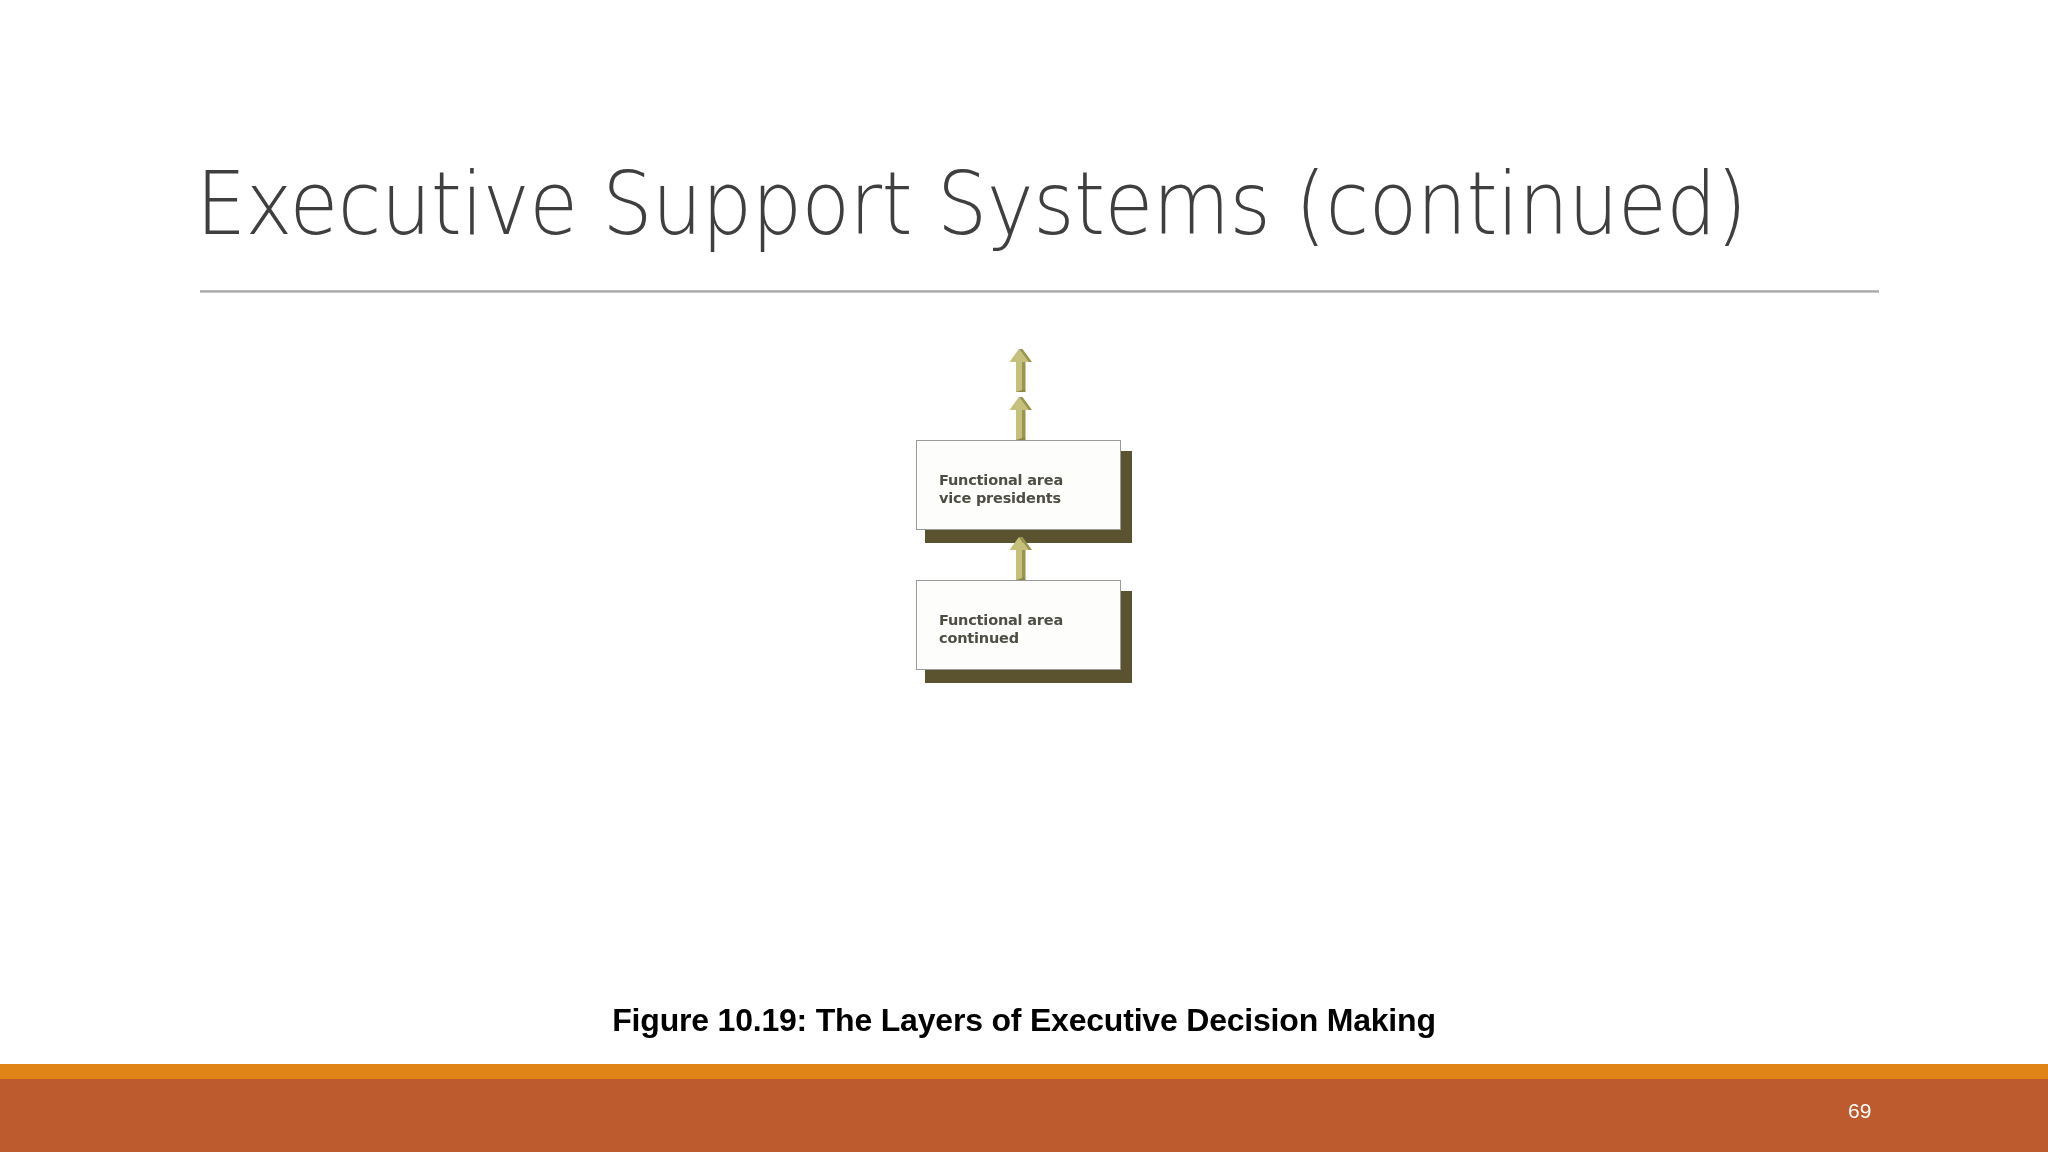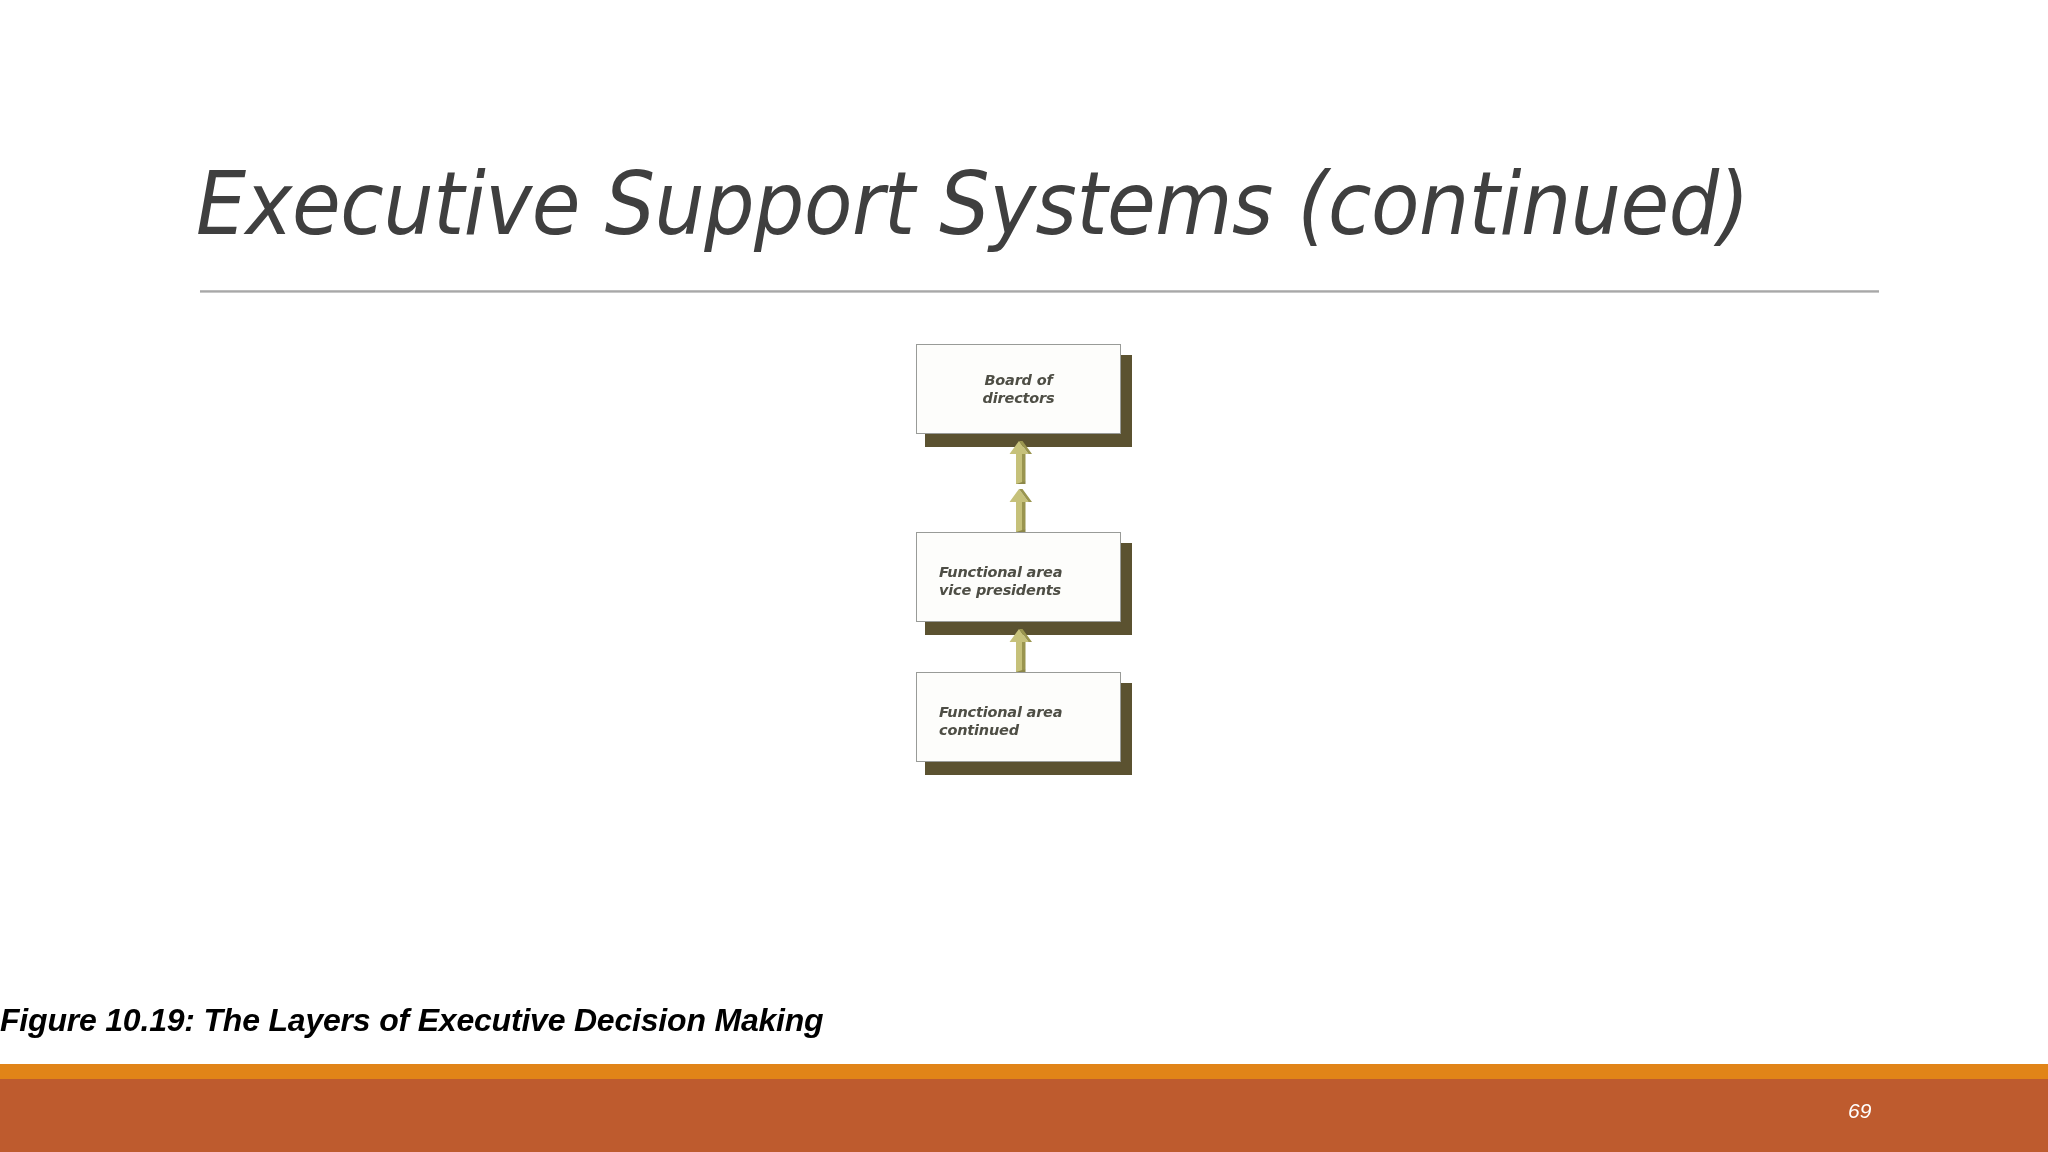--- a/index.html
+++ b/index.html
@@ -14,21 +14,20 @@
     overflow: hidden;
     font-family: "Liberation Sans", sans-serif;
     -webkit-font-smoothing: antialiased;
   }
 
   #slide {
     position: relative;
     width: 2048px;
     height: 1152px;
     background: #ffffff;
-    font-style: italic;
   }
 
   
   #title-block {
     position: absolute;
     left: 196px;
     top: 160px;
     width: 1690px;
   }
   #slide-title {
@@ -126,21 +125,21 @@
     height: 44px;
   }
   .arrow svg { display: block; }
 
   
   #figure-caption {
     position: absolute;
     left: 0;
     top: 1002px;
     width: 2048px;
-    text-align: left;
+    text-align: center;
     font-family: "Liberation Sans", sans-serif;
     font-size: 32px;
     font-weight: bold;
     color: #000000;
     letter-spacing: -0.2px;
   }
 
   
   #footer-strip {
     position: absolute;
@@ -181,29 +180,20 @@
 <div id="slide">
 
   <div id="title-block">
     <div id="slide-title">Executive Support Systems (continued)</div>
     <div id="title-rule"></div>
   </div>
 
   <div id="diagram">
     <div class="diagram-stack">
 
-      <div class="node align-center">
-        <div class="node-shadow"></div>
-        <div class="node-box">
-          <div class="node-label">
-            <div>Board of</div>
-            <div>directors</div>
-          </div>
-        </div>
-      </div>
 
       <div class="arrow-gap">
         <div class="arrow">
           <svg width="28" height="44" viewBox="0 0 28 44" xmlns="http://www.w3.org/2000/svg">
             <polygon points="10,44 10,14 3.5,14 13,1 22.5,14 16,14 16,44" fill="#c6c17a"></polygon>
             <polygon points="16,44 16,14 22.5,14 13,1 16.5,1 26,14 19.5,14 19.5,41" fill="#9a954f"></polygon>
             <polygon points="10,44 19.5,41 19.5,44" fill="#8c8748"></polygon>
           </svg>
         </div>
       </div>

